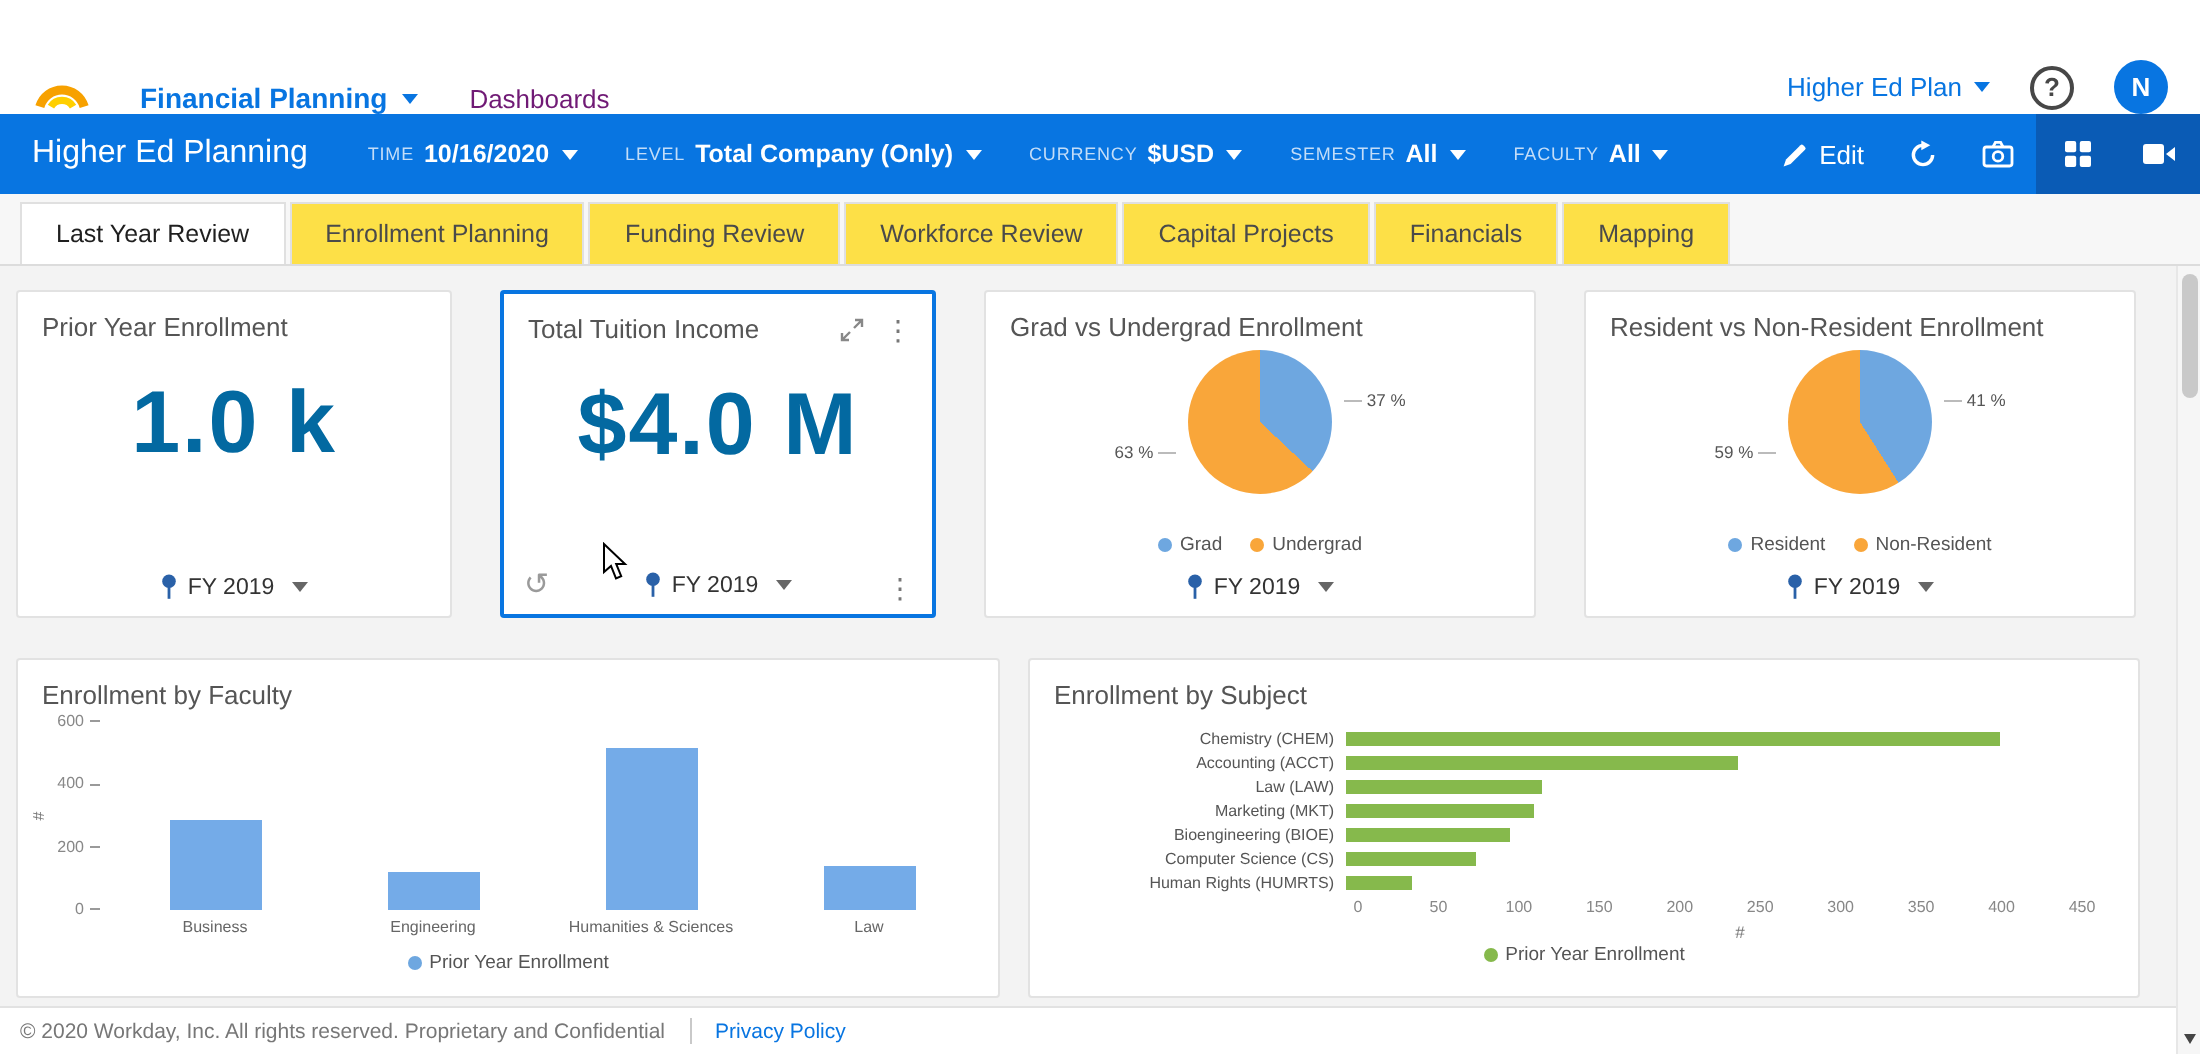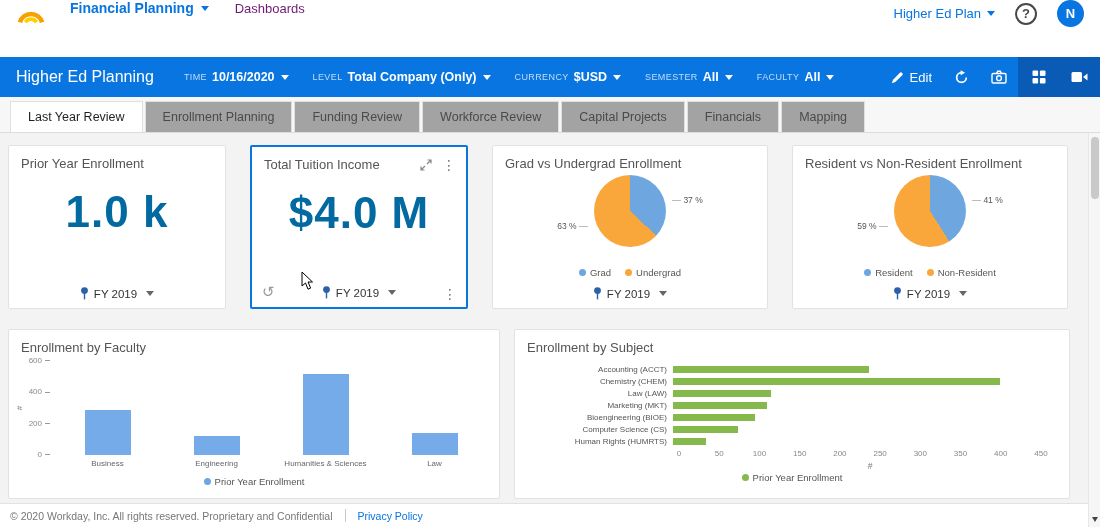--- a/index.html
+++ b/index.html
@@ -1,21 +1,21 @@
 <!DOCTYPE html>
 <html><head>
 <meta charset="utf-8">
 <style>
   * { box-sizing: border-box; margin: 0; padding: 0; }
   html,body { background:#ddd; }
   body { font-family:"Liberation Sans","DejaVu Sans",sans-serif; }
   .app { position:relative; width:1100px; height:527px; background:#fff; overflow:hidden; margin:0 auto; }
 
   
-  .topbar { height:57px; display:flex; align-items:flex-start; padding:0 16px; background:#fff; }
+  .topbar { height:57px; display:flex; align-items:flex-end; padding:0 16px; background:#fff; }
   .logo { width:30px; height:26px; display:flex; align-items:flex-end; justify-content:center; cursor:pointer; }
   .nav-links { display:flex; align-items:center; margin-left:24px; gap:26px; }
   .nav-primary { display:flex; align-items:center; gap:7px; color:#0875e1; font-size:14px; font-weight:bold; cursor:pointer; }
   .nav-secondary { color:#701a75; font-size:13px; cursor:pointer; }
   .topbar-right { margin-left:auto; display:flex; align-items:center; gap:20px; }
   .plan-selector { display:flex; align-items:center; gap:6px; color:#0875e1; font-size:13px; cursor:pointer; }
   .help { width:22px; height:22px; border:2px solid #474747; border-radius:50%; color:#474747; font-size:13px; font-weight:bold; display:flex; align-items:center; justify-content:center; cursor:pointer; }
   .avatar { width:27px; height:27px; border-radius:50%; background:#0875e1; color:#fff; font-size:13px; font-weight:bold; display:flex; align-items:center; justify-content:center; cursor:pointer; }
 
   
@@ -30,21 +30,21 @@
   .filters { display:flex; align-items:center; }
   .filter { display:flex; align-items:center; margin-right:24px; cursor:pointer; white-space:nowrap; }
   .flabel { font-size:9px; color:#c3ddf8; letter-spacing:.4px; margin-right:5px; }
   .fvalue { font-size:12.5px; font-weight:bold; color:#fff; }
   .bluebar-actions { margin-left:auto; display:flex; align-items:center; height:100%; }
   .action { height:100%; padding:0 11px; display:flex; align-items:center; gap:6px; font-size:13px; color:#fff; cursor:pointer; }
   .action.tile { width:41px; padding:0; justify-content:center; background:#0a5bb5; }
 
   
   .tabsrow { height:36px; background:#f7f7f7; border-bottom:1px solid #dcdcdc; display:flex; align-items:flex-end; padding:0 0 0 10px; }
-  .tab { padding:8px 17px; font-size:12.5px; color:#4a4a4a; background:#a3a3a3; border:1px solid #e0e0e0; border-bottom:none; margin-right:2px; cursor:pointer; white-space:nowrap; }
+  .tab { padding:8px 17px; font-size:12.5px; color:#4a4a4a; background:#fde047; border:1px solid #e0e0e0; border-bottom:none; margin-right:2px; cursor:pointer; white-space:nowrap; }
   .tab.active { background:#fff; color:#1f1f1f; }
 
   
   .content { height:370px; background:#f3f3f3; padding:12px 20px 0 8px; }
   .row { display:flex; }
   .row1 { gap:24px; margin-bottom:20px; }
   .row2 { gap:14px; }
   .card { position:relative; background:#fff; border:1px solid #e2e2e2; border-radius:2px; }
   .card.selected { border:2px solid #0875e1; }
   .card-kpi { width:218px; height:164px; }
@@ -363,29 +363,29 @@
           </span>
         </div>
       </div>
 
       <div class="card card-hbar">
         <div class="card-header">
           <span class="card-title">Enrollment by Subject</span>
         </div>
         <div class="hchart">
             <div class="hrow">
+              <span class="hlabel">Chemistry (CHEM)</span>
+              <div class="htrack">
+                <div class="hbarfill" style="width: 88.8889%; background: rgb(134, 185, 76);"></div>
+              </div>
+            </div>
+            <div class="hrow">
               <span class="hlabel">Accounting (ACCT)</span>
               <div class="htrack">
                 <div class="hbarfill" style="width: 53.3333%; background: rgb(134, 185, 76);"></div>
-              </div>
-            </div>
-            <div class="hrow">
-              <span class="hlabel">Chemistry (CHEM)</span>
-              <div class="htrack">
-                <div class="hbarfill" style="width: 88.8889%; background: rgb(134, 185, 76);"></div>
               </div>
             </div>
             <div class="hrow">
               <span class="hlabel">Law (LAW)</span>
               <div class="htrack">
                 <div class="hbarfill" style="width: 26.6667%; background: rgb(134, 185, 76);"></div>
               </div>
             </div>
             <div class="hrow">
               <span class="hlabel">Marketing (MKT)</span>

